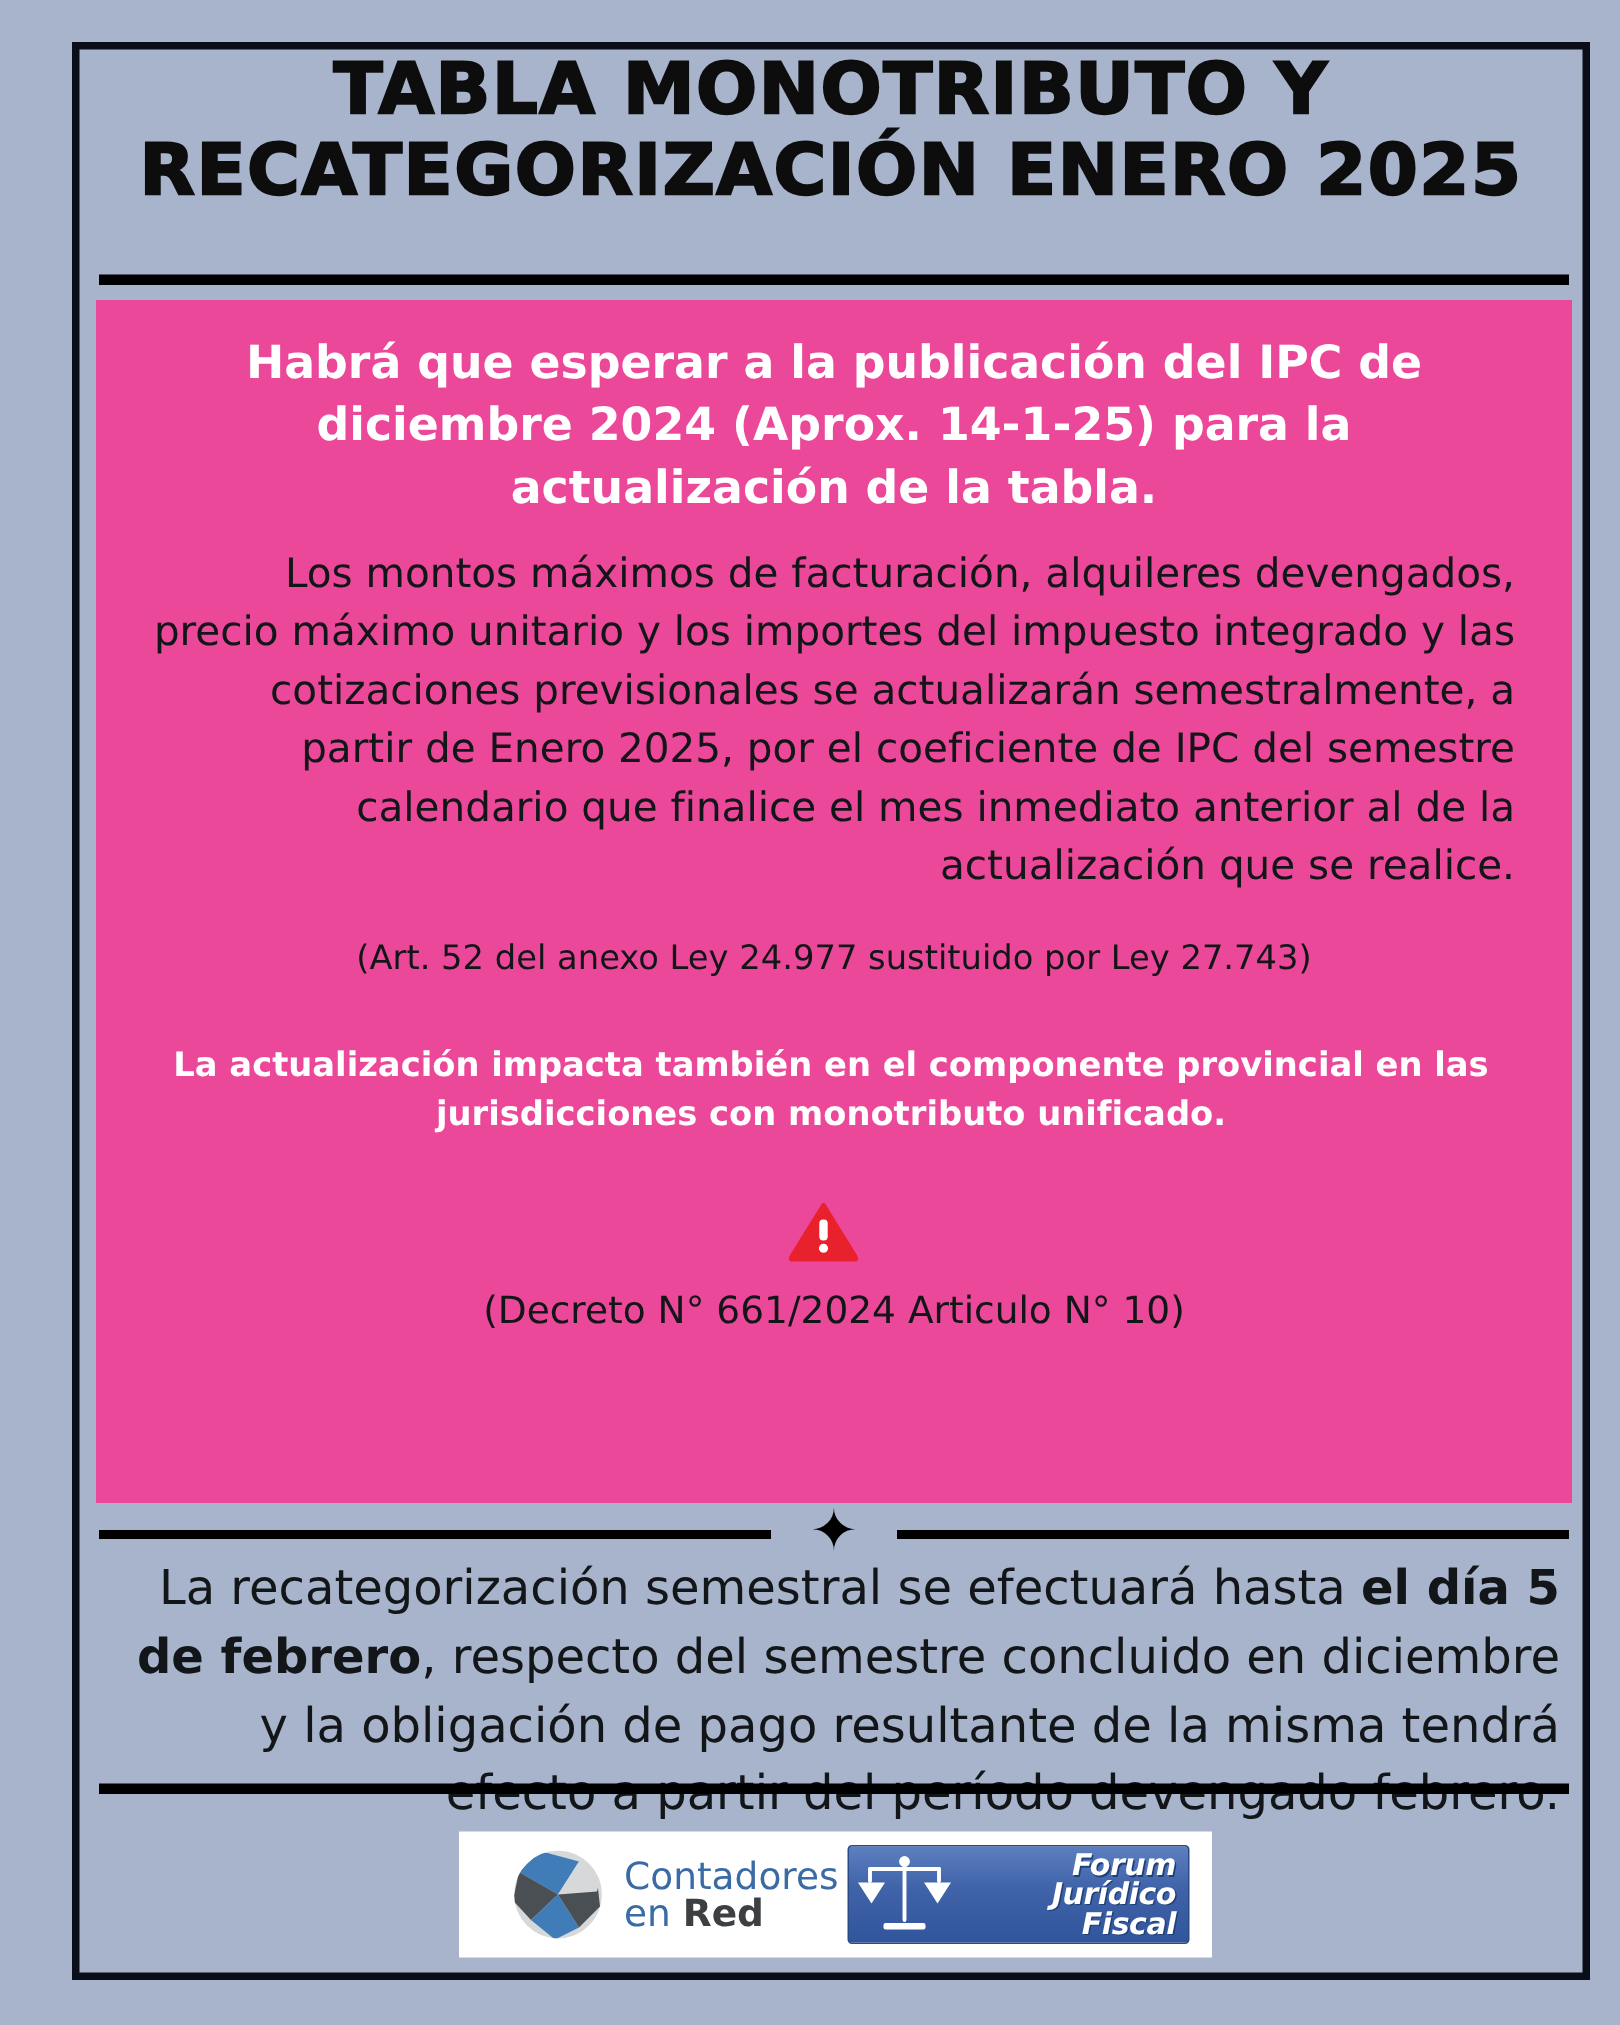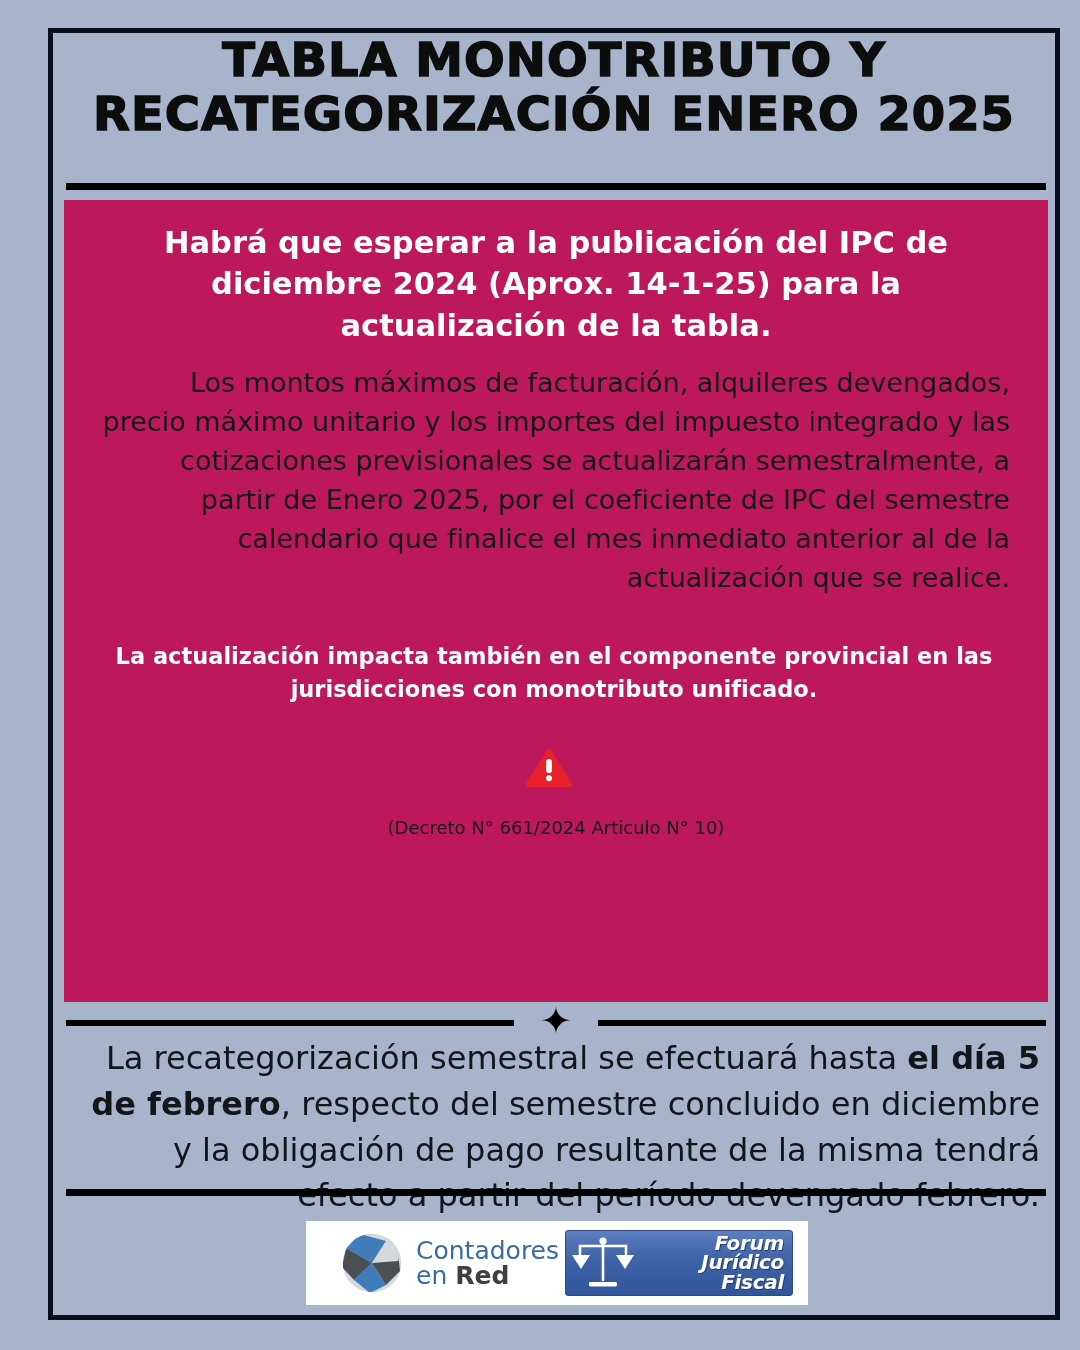--- a/index.html
+++ b/index.html
@@ -88,21 +88,21 @@
     top: -2px;
   }
 
   
   #panel {
     position: absolute;
     left: 48px;
     top: 200px;
     width: 984px;
     height: 802px;
-    background: #be185d;
+    background: #ec4899;
     box-sizing: border-box;
     padding: 22px 34px 10px 34px;
     text-align: center;
     color: #111418;
   }
   .p-head {
     font-family: "DejaVu Sans", sans-serif;
     font-weight: bold;
     font-size: 30.5px;
     line-height: 1.36;
@@ -136,23 +136,23 @@
   .p-warn {
     font-family: "DejaVu Sans", sans-serif;
     font-weight: bold;
     font-size: 29px;
     line-height: 1.42;
     color: #101315;
     margin: 40px 2px 0 2px;
   }
   .p-warn-cite {
     font-family: "DejaVu Sans", sans-serif;
-    font-size: 18px;
+    font-size: 25px;
     color: #131619;
-    margin: 26px 0 0 0;
+    margin: 14px 0 0 0;
   }
 
   
   .warn-icon {
     display: inline-block;
     vertical-align: -6px;
     width: 46px;
     height: 40px;
     margin-right: 14px;
     position: relative;
@@ -253,20 +253,21 @@
   </div>
 
   <div class="hrule" id="rule-top"></div>
 
   <div id="panel">
 
     <p class="p-head">Habrá que esperar a la publicación del IPC de diciembre 2024 (Aprox. 14-1-25) para la actualización de la tabla.</p>
 
     <p class="p-body">Los montos máximos de facturación, alquileres devengados, precio máximo unitario y los importes del impuesto integrado y las cotizaciones previsionales se actualizarán semestralmente, a partir de Enero 2025, por el coeficiente de IPC del semestre calendario que finalice el mes inmediato anterior al de la actualización que se realice.</p>
 
+    <p class="p-cite">(Art. 52 del anexo Ley 24.977 sustituido por Ley 27.743)</p>
 
     <p class="p-prov">La actualización impacta también en el componente provincial en las jurisdicciones con monotributo unificado.</p>
 
     <p class="p-warn">
       <span class="warn-icon">
         <svg width="46" height="40" viewBox="0 0 46 40" aria-hidden="true">
           <path d="M23 2.5 L44 36.5 Q45.6 39.3 42.4 39.3 L3.6 39.3 Q0.4 39.3 2 36.5 Z" fill="#e8212d" stroke="#e8212d" stroke-width="3" stroke-linejoin="round"></path>
           <rect x="20.2" y="12" width="5.6" height="14" rx="2.6" fill="#ffffff"></rect>
           <circle cx="23" cy="31.2" r="3" fill="#ffffff"></circle>
         </svg>

